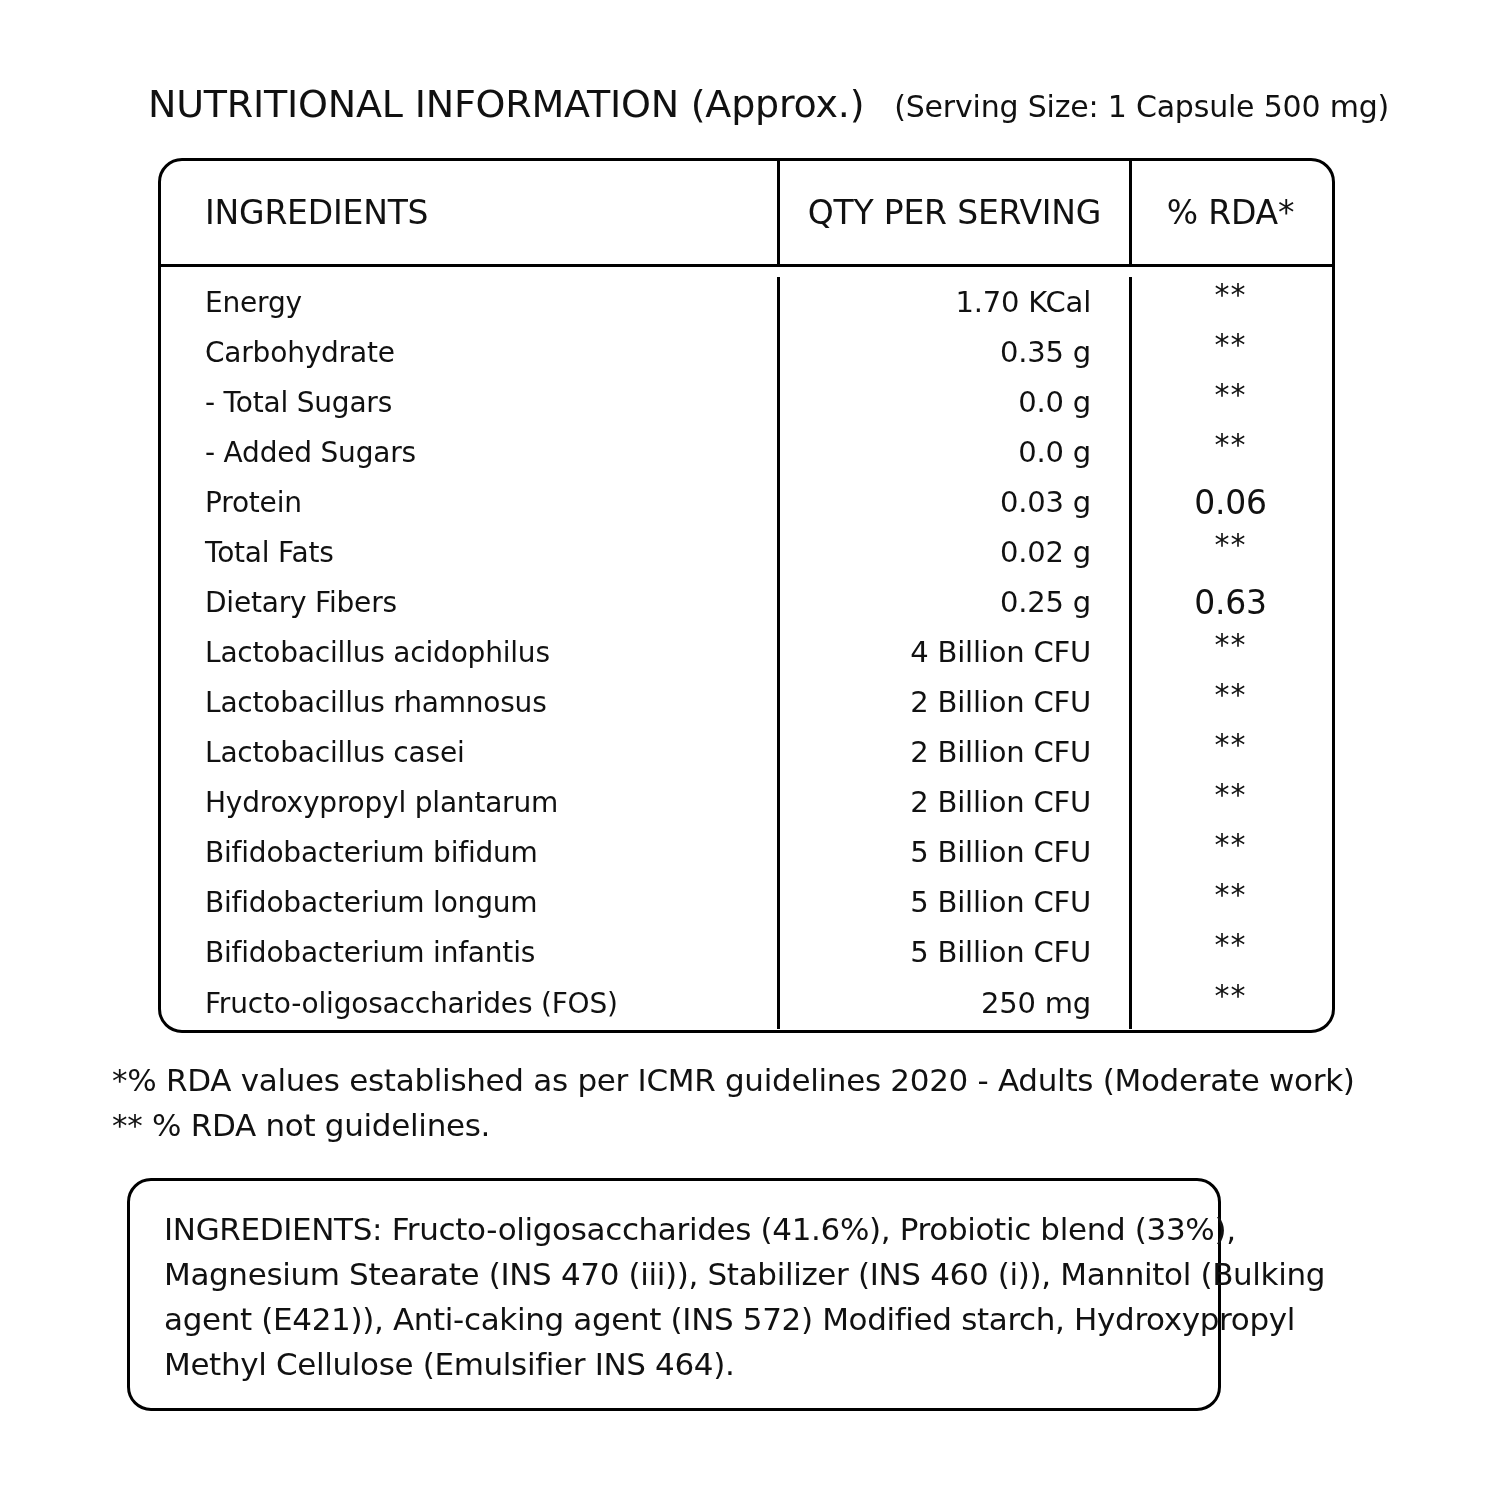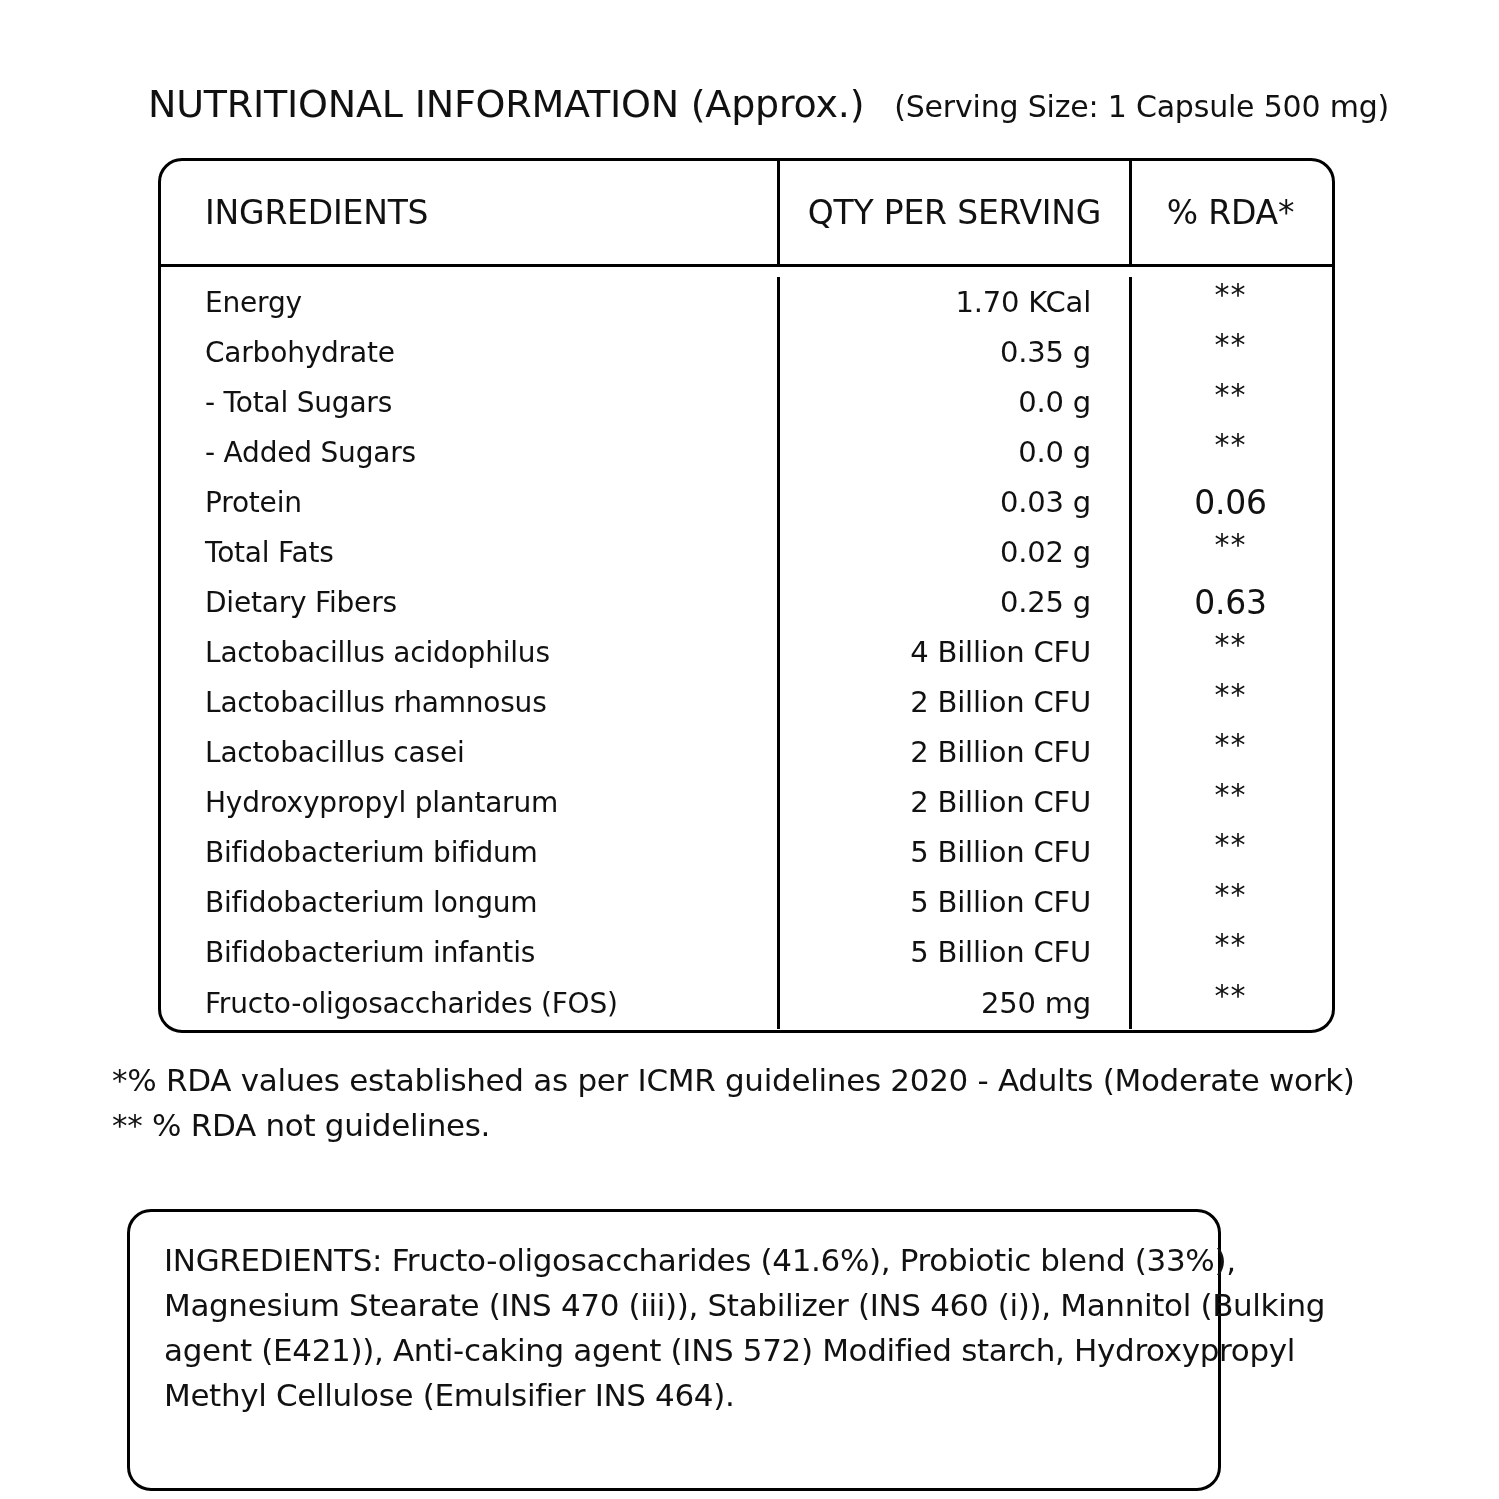--- a/index.html
+++ b/index.html
@@ -140,27 +140,26 @@
     color: #111111;
   }
   .footnote-line { display: block; white-space: nowrap; }
 
   
   .ing-box {
     position: absolute;
     left: 127px;
     top: 1178px;
     width: 1094px;
-    height: 282px;
+    height: 233px;
     box-sizing: border-box;
     border: 3px solid #000000;
     border-radius: 24px;
     background: #ffffff;
     padding: 26px 34px 0 34px;
-    margin-top: 31px;
   }
   .ing-text {
     font-size: 31px;
     line-height: 45px;
     letter-spacing: -0.35px;
     color: #111111;
   }
   .ing-line { display: block; white-space: nowrap; }
 </style>
 </head>

